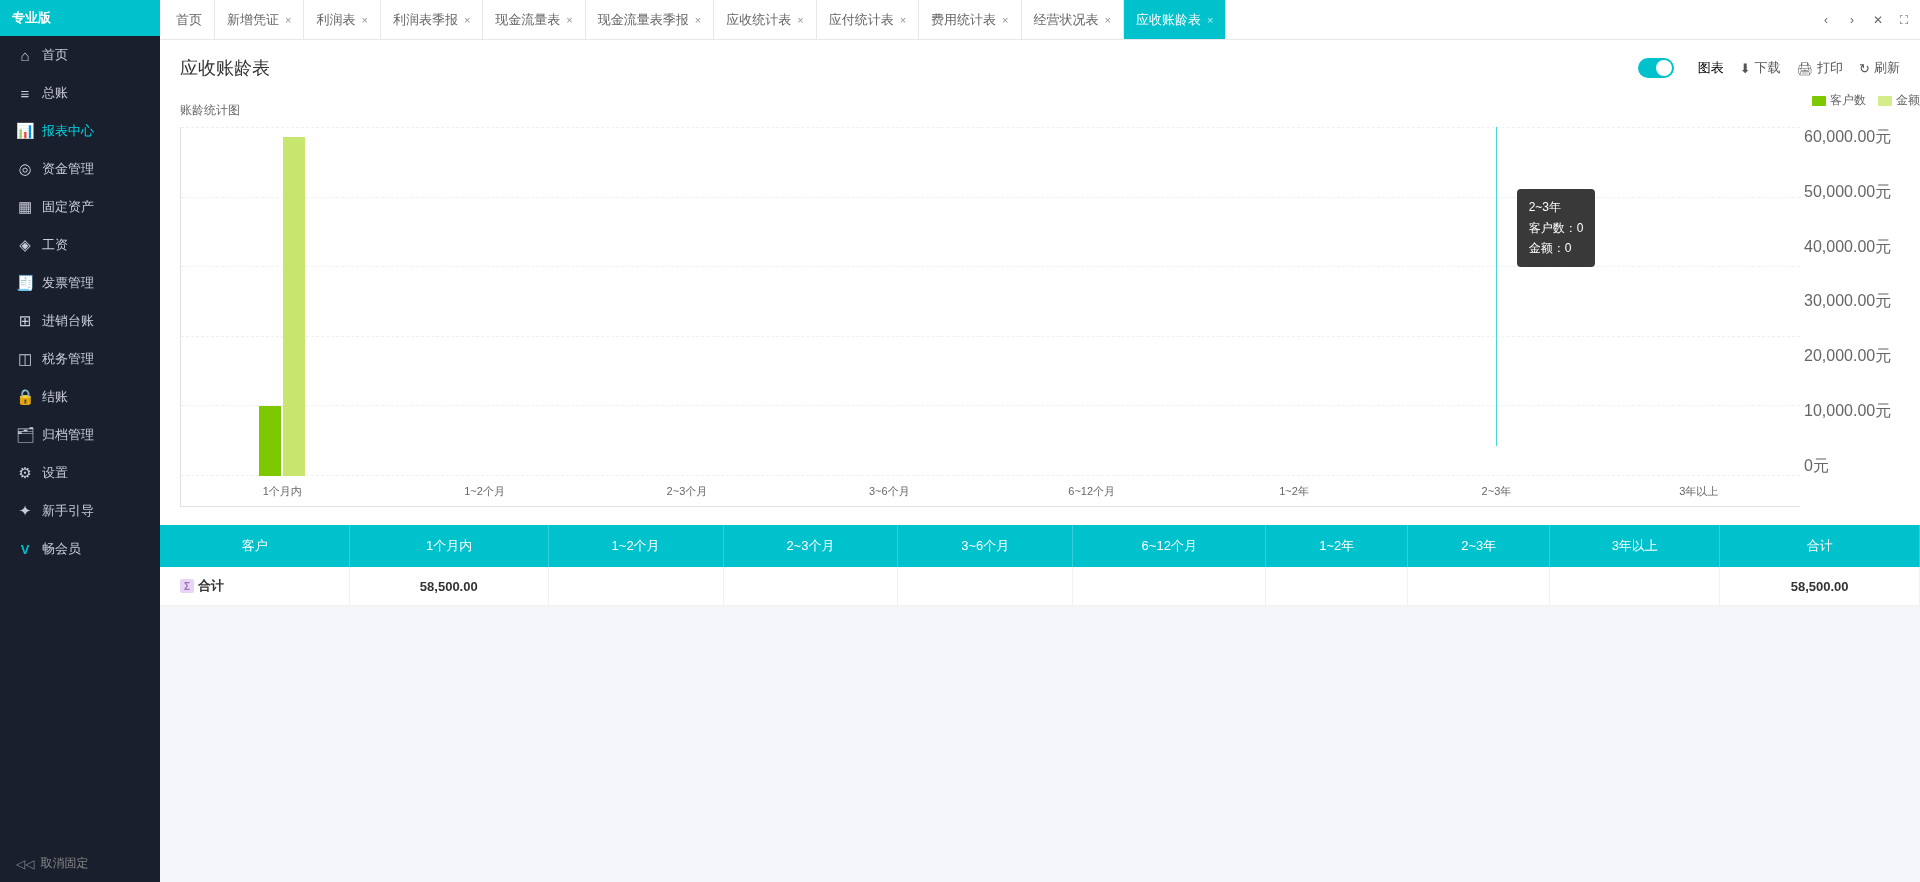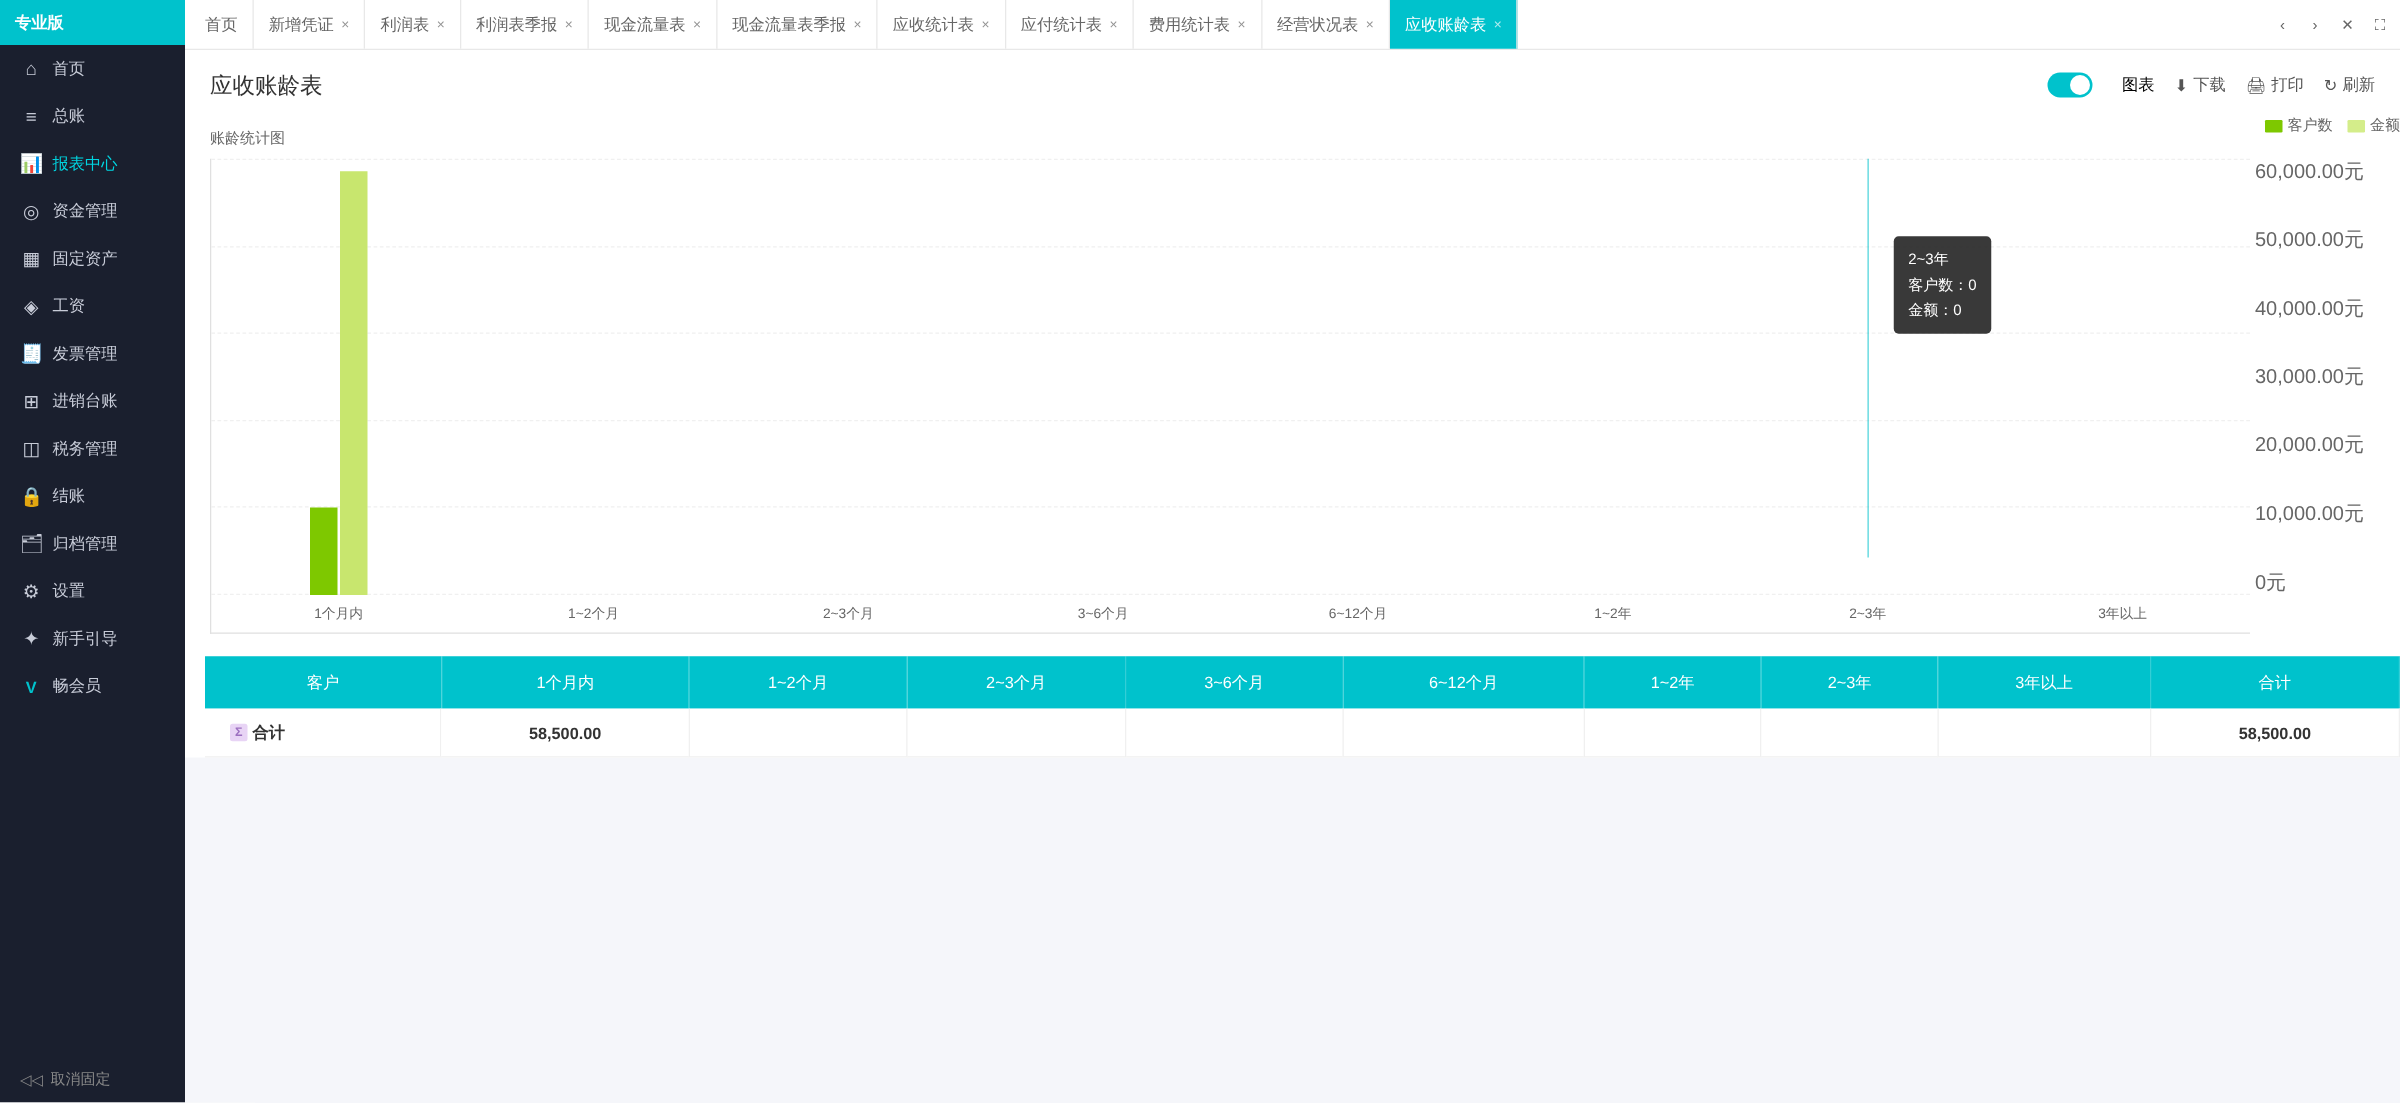--- a/index.html
+++ b/index.html
@@ -1,20 +1,20 @@
 <!DOCTYPE html>
 <html><head>
   <meta charset="utf-8">
   <style>
     * { box-sizing: border-box; margin: 0; padding: 0; }
     body { font-family: 'Microsoft YaHei', Arial, sans-serif; font-size: 13px; background: #f0f2f5; display: flex; height: 882px; overflow: hidden; }
 
     
     .sidebar {
-      width: 148px;
+      width: 160px;
       background: #1a1f2e;
       color: #c8ccd8;
       display: flex;
       flex-direction: column;
       flex-shrink: 0;
       height: 100%;
     }
     .sidebar-logo {
       background: #00c2cc;
       height: 36px;
@@ -297,21 +297,20 @@
       top: 0;
       bottom: 30px;
       width: 1px;
       background: #00c2cc;
       opacity: 0.7;
     }
 
     
     .table-area {
       margin-top: 8px;
-      margin-left: 16px;
     }
     .data-table {
       width: 100%;
       border-collapse: collapse;
     }
     .data-table thead tr {
       background: #00c2cc;
       color: white;
     }
     .data-table thead th {

